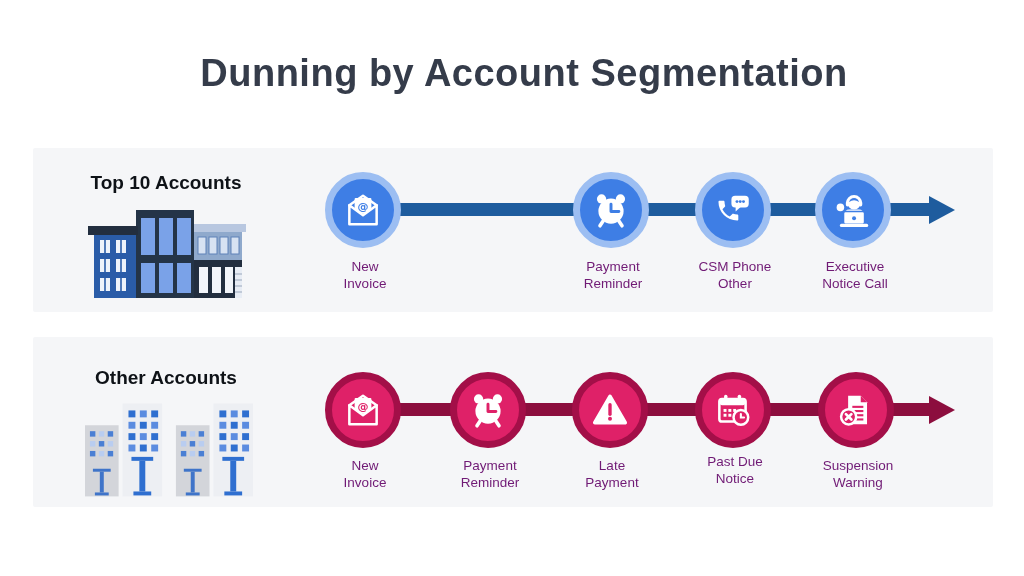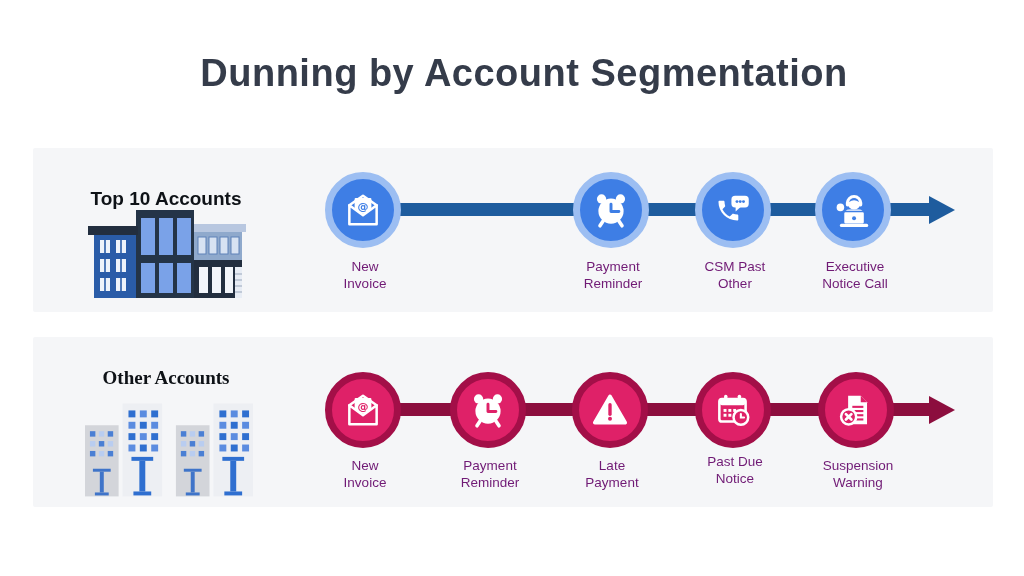--- a/index.html
+++ b/index.html
@@ -14,22 +14,22 @@
   }
   .band{
     position:absolute;left:33px;width:960px;background:#f5f6f8;border-radius:2px;
   }
   .band.top{top:148px;height:164px;}
   .band.bottom{top:337px;height:170px;}
   .section-title{
     position:absolute;left:23px;width:220px;text-align:center;
     font-size:19px;font-weight:800;color:#0e1217;
   }
-  .band.top .section-title{top:40px;}
-  .band.bottom .section-title{top:30px;font-family:Liberation Serif, serif;}
+  .band.top .section-title{top:24px;}
+  .band.bottom .section-title{top:30px;}
   .illus{position:absolute;}
   .illus.office{left:55px;top:55px;width:160px;height:97px;}
   .illus.city{left:52px;top:60px;width:168px;height:100px;}
   .tl-line{position:absolute;height:13px;border-radius:3px;left:330px;width:570px;}
   .band.top .tl-line{background:#1e5c9e;top:55px;}
   .band.bottom .tl-line{background:#8c0e3e;top:66px;}
   .tl-arrow{position:absolute;width:0;height:0;left:896px;
     border-top:14px solid transparent;border-bottom:14px solid transparent;}
   .band.top .tl-arrow{top:48px;border-left:26px solid #1e5c9e;}
   .band.bottom .tl-arrow{top:59px;border-left:26px solid #8c0e3e;}
@@ -199,21 +199,21 @@
 
   <div class="step-label" style="left:270px">
     <div>New</div>
     <div>Invoice</div>
   </div>
   <div class="step-label" style="left:518px">
     <div>Payment</div>
     <div>Reminder</div>
   </div>
   <div class="step-label" style="left:640px">
-    <div>CSM Past</div>
+    <div>CSM Phone</div>
     <div>Other</div>
   </div>
   <div class="step-label" style="left:760px">
     <div>Executive</div>
     <div>Notice Call</div>
   </div>
 </section>
 
 <section class="band bottom">
   <div class="section-title">Other Accounts</div>

